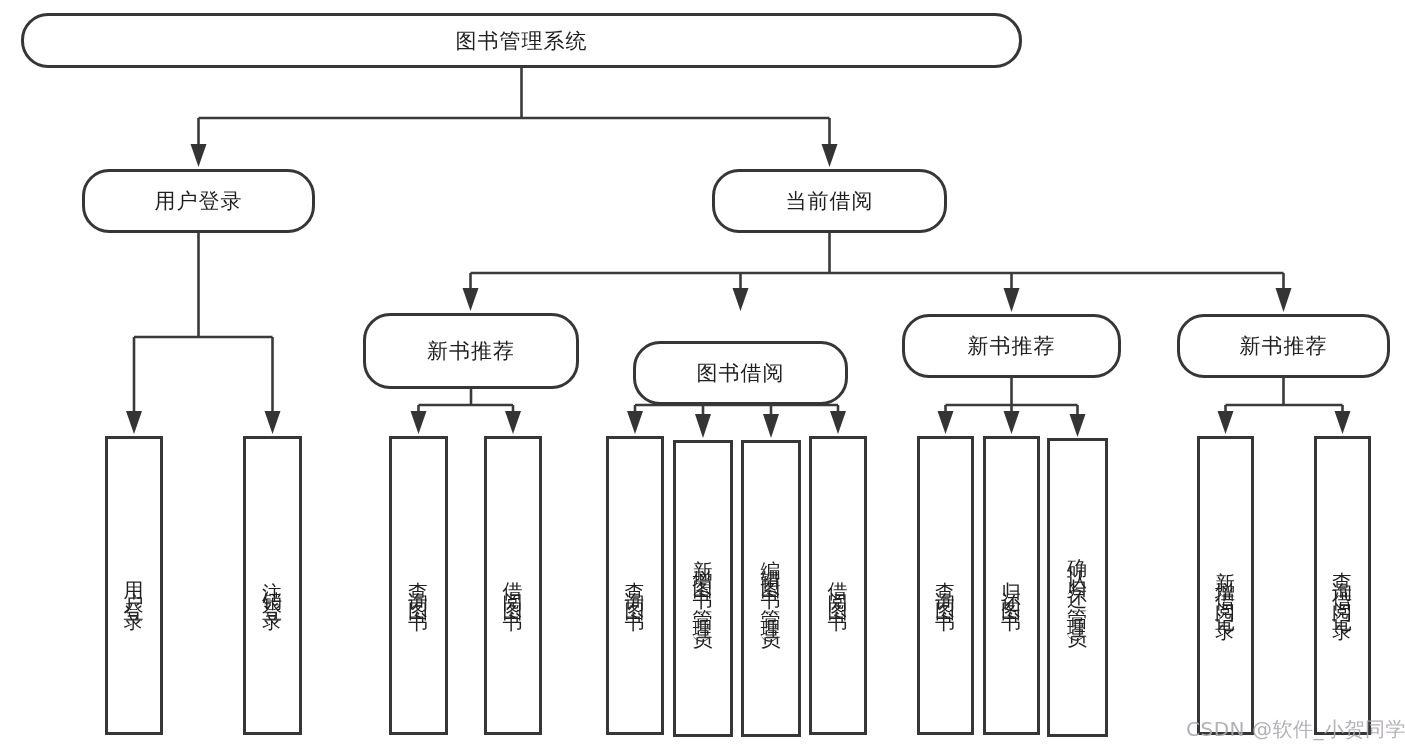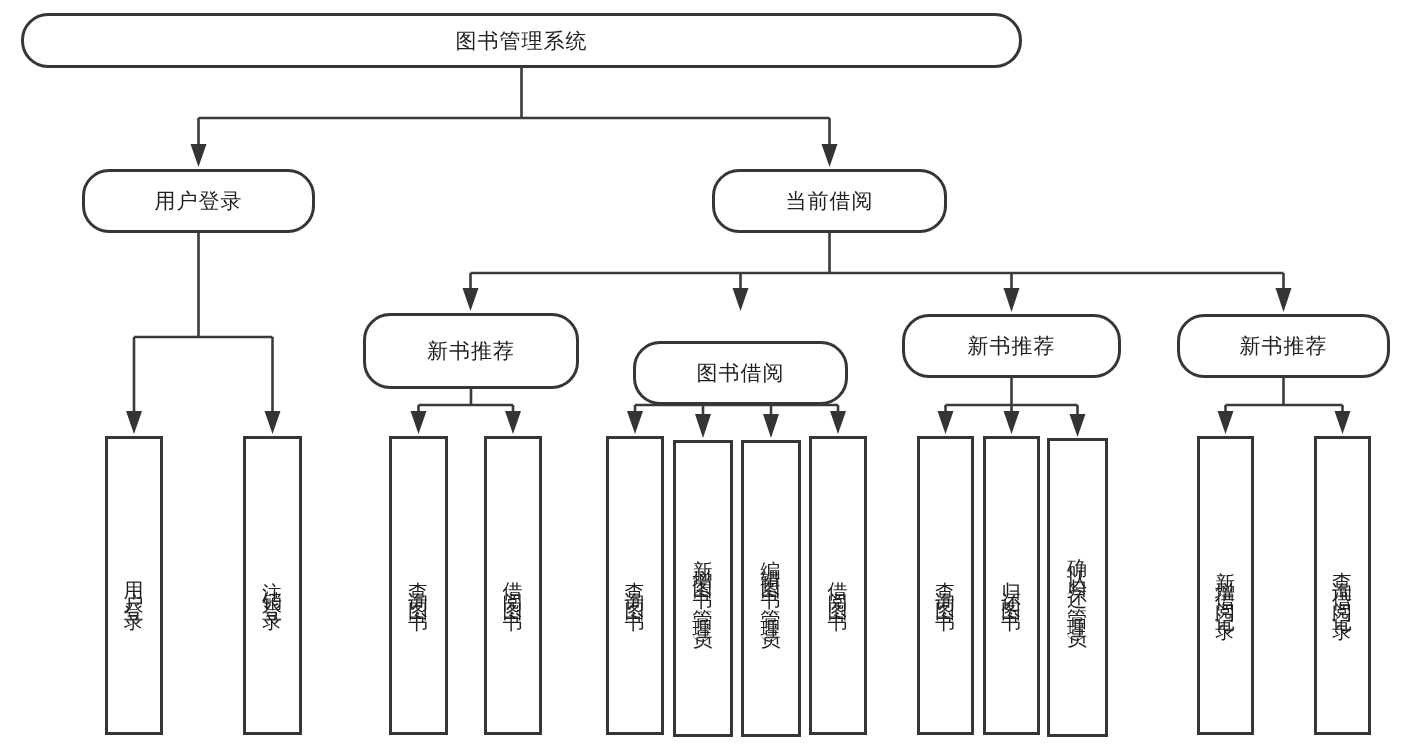--- a/index.html
+++ b/index.html
@@ -161,14 +161,15 @@
     <span class="vtext">确认归还（管理员）</span>
   </div>
 
   <div class="node v-node" style="left:1197px; top:436px; width:57px; height:299px;">
     <span class="vtext">新增借阅记录</span>
   </div>
   <div class="node v-node" style="left:1314px; top:436px; width:57px; height:299px;">
     <span class="vtext">查询借阅记录</span>
   </div>
 
+  <div class="watermark">CSDN @软件_小贺同学</div>
 
 </div>
 
 </body></html>

